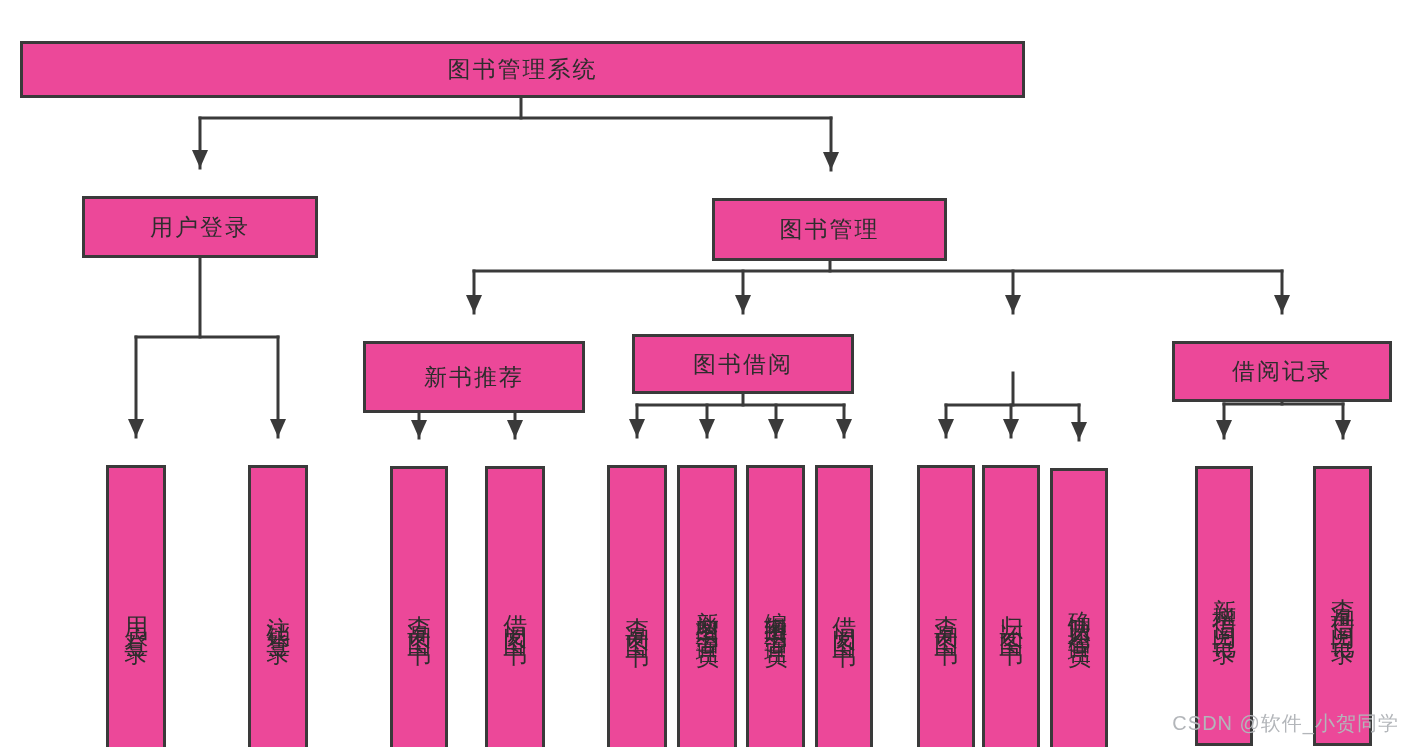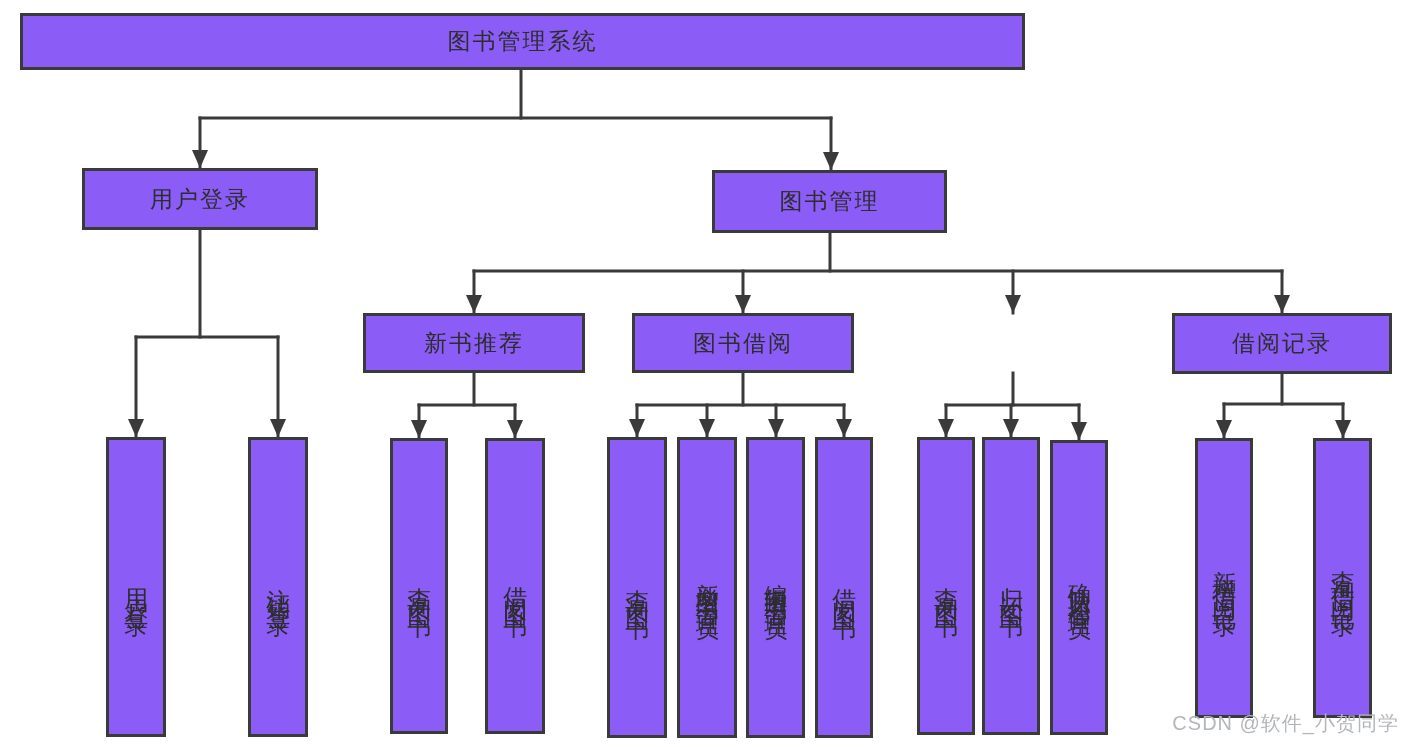--- a/index.html
+++ b/index.html
@@ -15,25 +15,26 @@
     background:var(--bg);
     overflow:hidden;
     font-family:"Liberation Sans","DejaVu Sans",sans-serif;
     color:var(--text);
   }
   .stage svg.wires{position:absolute;left:0;top:0;z-index:1;}
   .node{
     position:absolute;
     box-sizing:border-box;
     border:3px solid var(--line);
-    background:#8b5cf6;
+    background:#ec4899;
     display:flex;
     align-items:center;
     justify-content:center;
     z-index:2;
+    margin-top:28px;
   }
   .hbox{
     font-size:23px;
     letter-spacing:2px;
     white-space:nowrap;
   }
   .vbox .vtext{
     writing-mode:vertical-lr;
     text-orientation:mixed;
     font-size:24px;
@@ -115,24 +116,24 @@
     <span>图书管理系统</span>
   </div>
 
   <div class="node hbox" style="left:82px;top:168px;width:236px;height:62px;">
     <span>用户登录</span>
   </div>
   <div class="node hbox" style="left:712px;top:170px;width:235px;height:63px;justify-content:center;">
     <span>图书管理</span>
   </div>
 
-  <div class="node hbox" style="left:363px;top:313px;width:222px;height:60px;">
+  <div class="node hbox" style="left:363px;top:313px;width:222px;height:72px;">
     <span>新书推荐</span>
   </div>
-  <div class="node hbox" style="left:632px;top:313px;width:222px;height:60px;">
+  <div class="node hbox" style="left:632px;top:306px;width:222px;height:60px;">
     <span>图书借阅</span>
   </div>
   <div class="node hbox" style="left:1172px;top:313px;width:220px;height:61px;">
     <span>借阅记录</span>
   </div>
 
   <div class="node vbox" style="left:106px;top:437px;width:60px;height:300px;">
     <span class="vtext">用户登录</span>
   </div>
   <div class="node vbox" style="left:248px;top:437px;width:60px;height:300px;">

